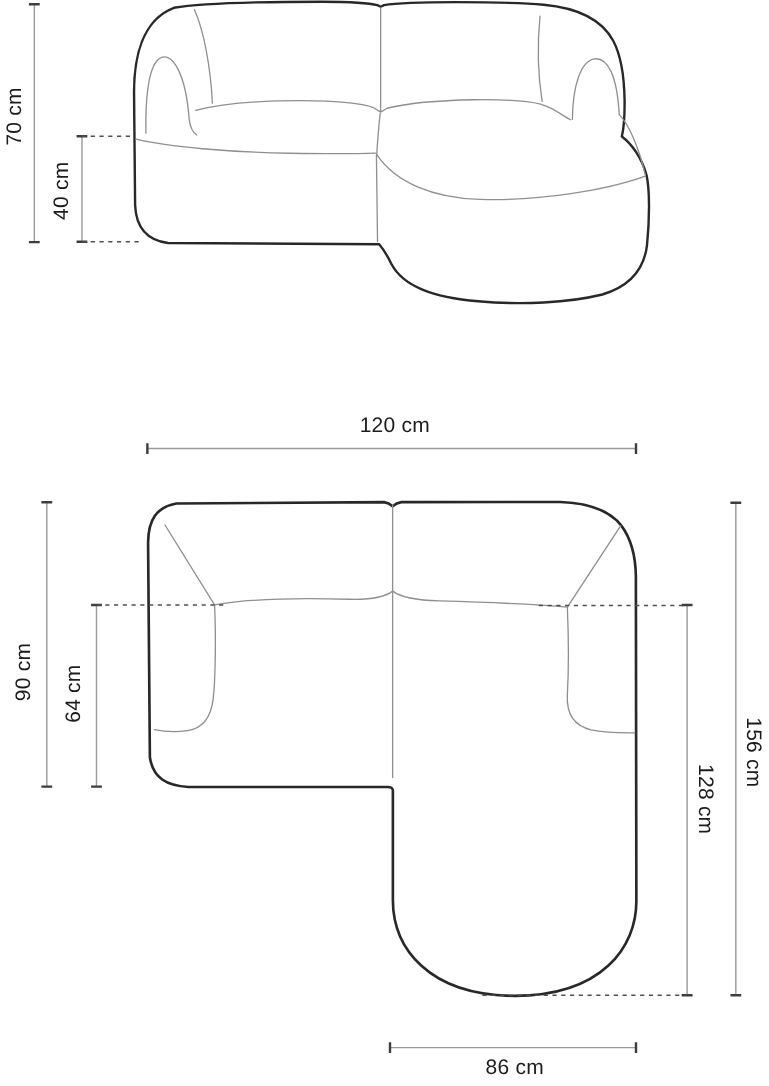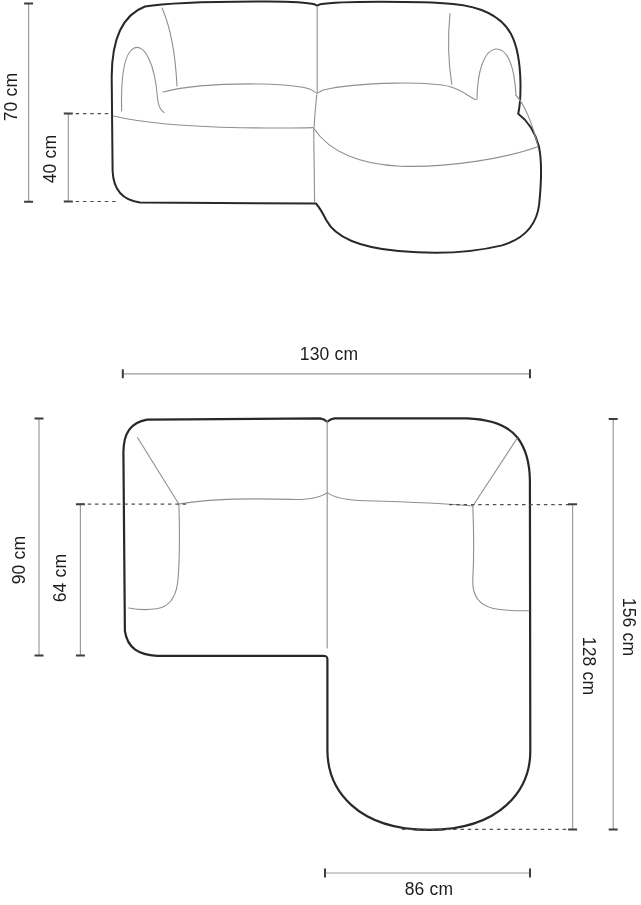--- a/index.html
+++ b/index.html
@@ -150,20 +150,20 @@
       <g>
         <path stroke-width="1.2" d="M 325,873 L 530,873" stroke="#9b9b9b"></path>
         <path stroke-width="2" d="M 325,868.5 L 325,877.5 M 530,868.5 L 530,877.5" stroke="#3d3d3d"></path>
       </g>
 
     </g>
   </svg>
 
   <div class="dim-label rot-ccw" style="left:12px;  top:97px;">70 cm</div>
   <div class="dim-label rot-ccw" style="left:51px;  top:159px;">40 cm</div>
-  <div class="dim-label" style="left:329px; top:355px;">130 cm</div>
+  <div class="dim-label" style="left:329px; top:355px;">120 cm</div>
   <div class="dim-label rot-ccw" style="left:20px;  top:560px;">90 cm</div>
   <div class="dim-label rot-ccw" style="left:61px;  top:578px;">64 cm</div>
   <div class="dim-label rot-cw" style="left:628px; top:627px;">156 cm</div>
   <div class="dim-label rot-cw" style="left:588px; top:666px;">128 cm</div>
   <div class="dim-label" style="left:429px; top:890px;">86 cm</div>
 
 </div>
 
 </body></html>

